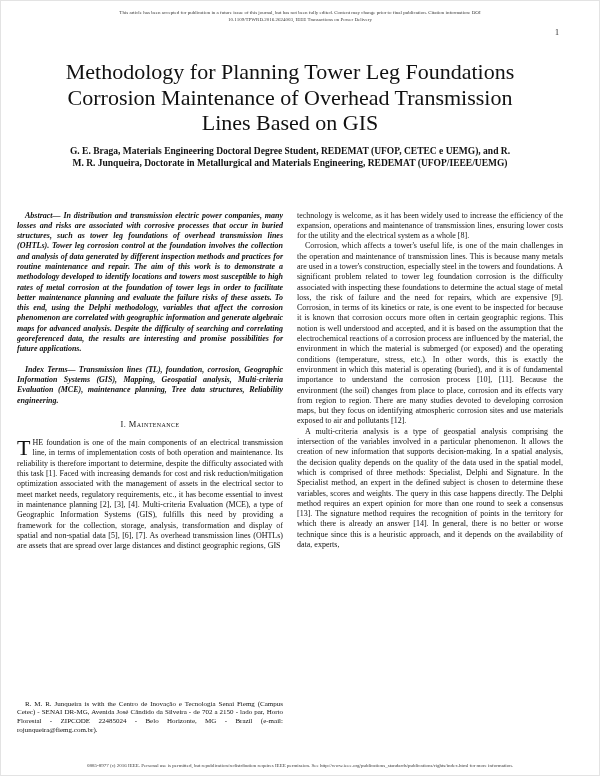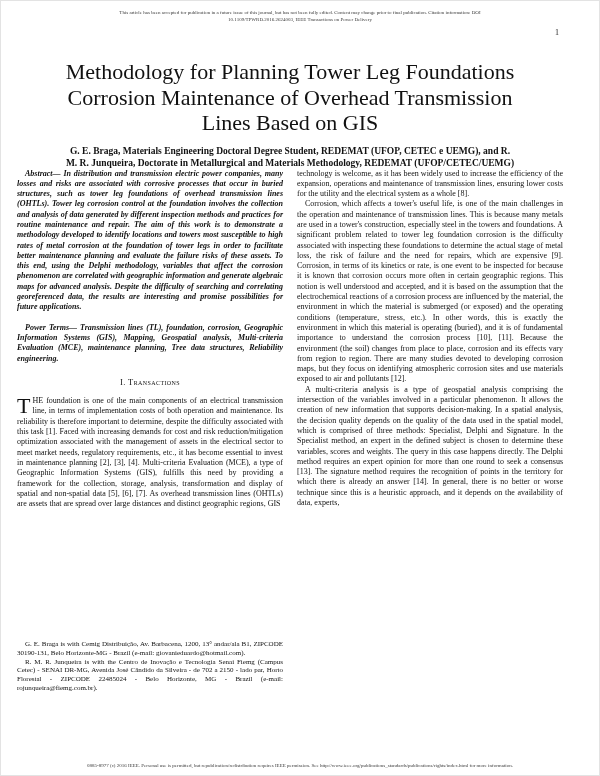--- a/index.html
+++ b/index.html
@@ -29,20 +29,21 @@
     max-width:450px; margin:0 auto;
   }
   .authors {
     margin-top:9px;
     padding:0 48px;
     text-align:center;
     font-size:9.5px; line-height:12px;
     font-weight:bold;
   }
   .columns {
+    margin-top:42px;
     display:flex; gap:14px;
     height:524px; overflow:hidden;
   }
   .col {
     flex:1; min-width:0;
     font-size:8px; line-height:10.3px;
     text-align:justify;
   }
   .col-left { display:flex; flex-direction:column; }
   .abstract, .index-terms {
@@ -85,36 +86,35 @@
 <div class="page">
 
   <div class="top-notice">This article has been accepted for publication in a future issue of this journal, but has not been fully edited. Content may change prior to final publication. Citation information: DOI 10.1109/TPWRD.2016.2624003, IEEE Transactions on Power Delivery</div>
 
   <div class="page-number">1</div>
 
   <div class="content">
 
     <h1 class="title">Methodology for Planning Tower Leg Foundations Corrosion Maintenance of Overhead Transmission Lines Based on GIS</h1>
 
-    <div class="authors">G. E. Braga, Materials Engineering Doctoral Degree Student, REDEMAT (UFOP, CETEC e UEMG), and R. M. R. Junqueira, Doctorate in Metallurgical and Materials Methodology, REDEMAT (UFOP/CETEC/UEMG)</div>
+    <div class="authors">G. E. Braga, Materials Engineering Doctoral Degree Student, REDEMAT (UFOP, CETEC e UEMG), and R. M. R. Junqueira, Doctorate in Metallurgical and Materials Engineering, REDEMAT (UFOP/IEEE/UEMG)</div>
 
     <div class="columns">
 
       <div class="col col-left">
 
         <p class="abstract"><span>Abstract—</span><span> In distribution and transmission electric power companies, many losses and risks are associated with corrosive processes that occur in buried structures, such as tower leg foundations of overhead transmission lines (OHTLs). Tower leg corrosion control at the foundation involves the collection and analysis of data generated by different inspection methods and practices for routine maintenance and repair. The aim of this work is to demonstrate a methodology developed to identify locations and towers most susceptible to high rates of metal corrosion at the foundation of tower legs in order to facilitate better maintenance planning and evaluate the failure risks of these assets. To this end, using the Delphi methodology, variables that affect the corrosion phenomenon are correlated with geographic information and generate algebraic maps for advanced analysis. Despite the difficulty of searching and correlating georeferenced data, the results are interesting and promise possibilities for future applications.</span></p>
 
-        <p class="index-terms"><span>Power Terms—</span><span> Transmission lines (TL), foundation, corrosion, Geographic Information Systems (GIS), Mapping, Geospatial analysis, Multi-criteria Evaluation (MCE), maintenance planning, Tree data structures, Reliability engineering.</span></p>
+        <p class="index-terms"><span>Index Terms—</span><span> Transmission lines (TL), foundation, corrosion, Geographic Information Systems (GIS), Mapping, Geospatial analysis, Multi-criteria Evaluation (MCE), maintenance planning, Tree data structures, Reliability engineering.</span></p>
 
-        <p class="section-heading">I. Transactions</p>
+        <p class="section-heading">I. Maintenance</p>
 
         <p class="intro"><span class="dropcap">T</span><span>HE</span><span> foundation is one of the main components of an electrical transmission line, in terms of implementation costs of both operation and maintenance. Its reliability is therefore important to determine, despite the difficulty associated with this task [1]. Faced with increasing demands for cost and risk reduction/mitigation optimization associated with the management of assets in the electrical sector to meet market needs, regulatory requirements, etc., it has become essential to invest in maintenance planning [2], [3], [4]. Multi-criteria Evaluation (MCE), a type of Geographic Information Systems (GIS), fulfills this need by providing a framework for the collection, storage, analysis, transformation and display of spatial and non-spatial data [5], [6], [7]. As overhead transmission lines (OHTLs) are assets that are spread over large distances and distinct geographic regions, GIS</span></p>
 
         <div class="footnotes">
-          <p>G. E. Braga is with Cemig Distribuição, Av. Barbacena, 1200, 13° andar/ala B1, ZIPCODE 30190-131, Belo Horizonte-MG - Brazil (e-mail: giovanieduardo@hotmail.com).</p>
           <p>R. M. R. Junqueira is with the Centro de Inovação e Tecnologia Senai Fiemg (Campus Cetec) - SENAI DR-MG, Avenida José Cândido da Silveira - de 702 a 2150 - lado par, Horto Florestal - ZIPCODE 22485024 - Belo Horizonte, MG - Brazil (e-mail: rojunqueira@fiemg.com.br).</p>
         </div>
 
       </div>
 
       <div class="col col-right">
         <p class="body-para first">technology is welcome, as it has been widely used to increase the efficiency of the expansion, operations and maintenance of transmission lines, ensuring lower costs for the utility and the electrical system as a whole [8].</p>
         <p class="body-para">Corrosion, which affects a tower's useful life, is one of the main challenges in the operation and maintenance of transmission lines. This is because many metals are used in a tower's construction, especially steel in the towers and foundations. A significant problem related to tower leg foundation corrosion is the difficulty associated with inspecting these foundations to determine the actual stage of metal loss, the risk of failure and the need for repairs, which are expensive [9]. Corrosion, in terms of its kinetics or rate, is one event to be inspected for because it is known that corrosion occurs more often in certain geographic regions. This notion is well understood and accepted, and it is based on the assumption that the electrochemical reactions of a corrosion process are influenced by the material, the environment in which the material is submerged (or exposed) and the operating conditions (temperature, stress, etc.). In other words, this is exactly the environment in which this material is operating (buried), and it is of fundamental importance to understand the corrosion process [10], [11]. Because the environment (the soil) changes from place to place, corrosion and its effects vary from region to region. There are many studies devoted to developing corrosion maps, but they focus on identifying atmospheric corrosion sites and use materials exposed to air and pollutants [12].</p>
         <p class="body-para">A multi-criteria analysis is a type of geospatial analysis comprising the intersection of the variables involved in a particular phenomenon. It allows the creation of new information that supports decision-making. In a spatial analysis, the decision quality depends on the quality of the data used in the spatial model, which is comprised of three methods: Specialist, Delphi and Signature. In the Specialist method, an expert in the defined subject is chosen to determine these variables, scores and weights. The query in this case happens directly. The Delphi method requires an expert opinion for more than one round to seek a consensus [13]. The signature method requires the recognition of points in the territory for which there is already an answer [14]. In general, there is no better or worse technique since this is a heuristic approach, and it depends on the availability of data, experts,</p>
       </div>

